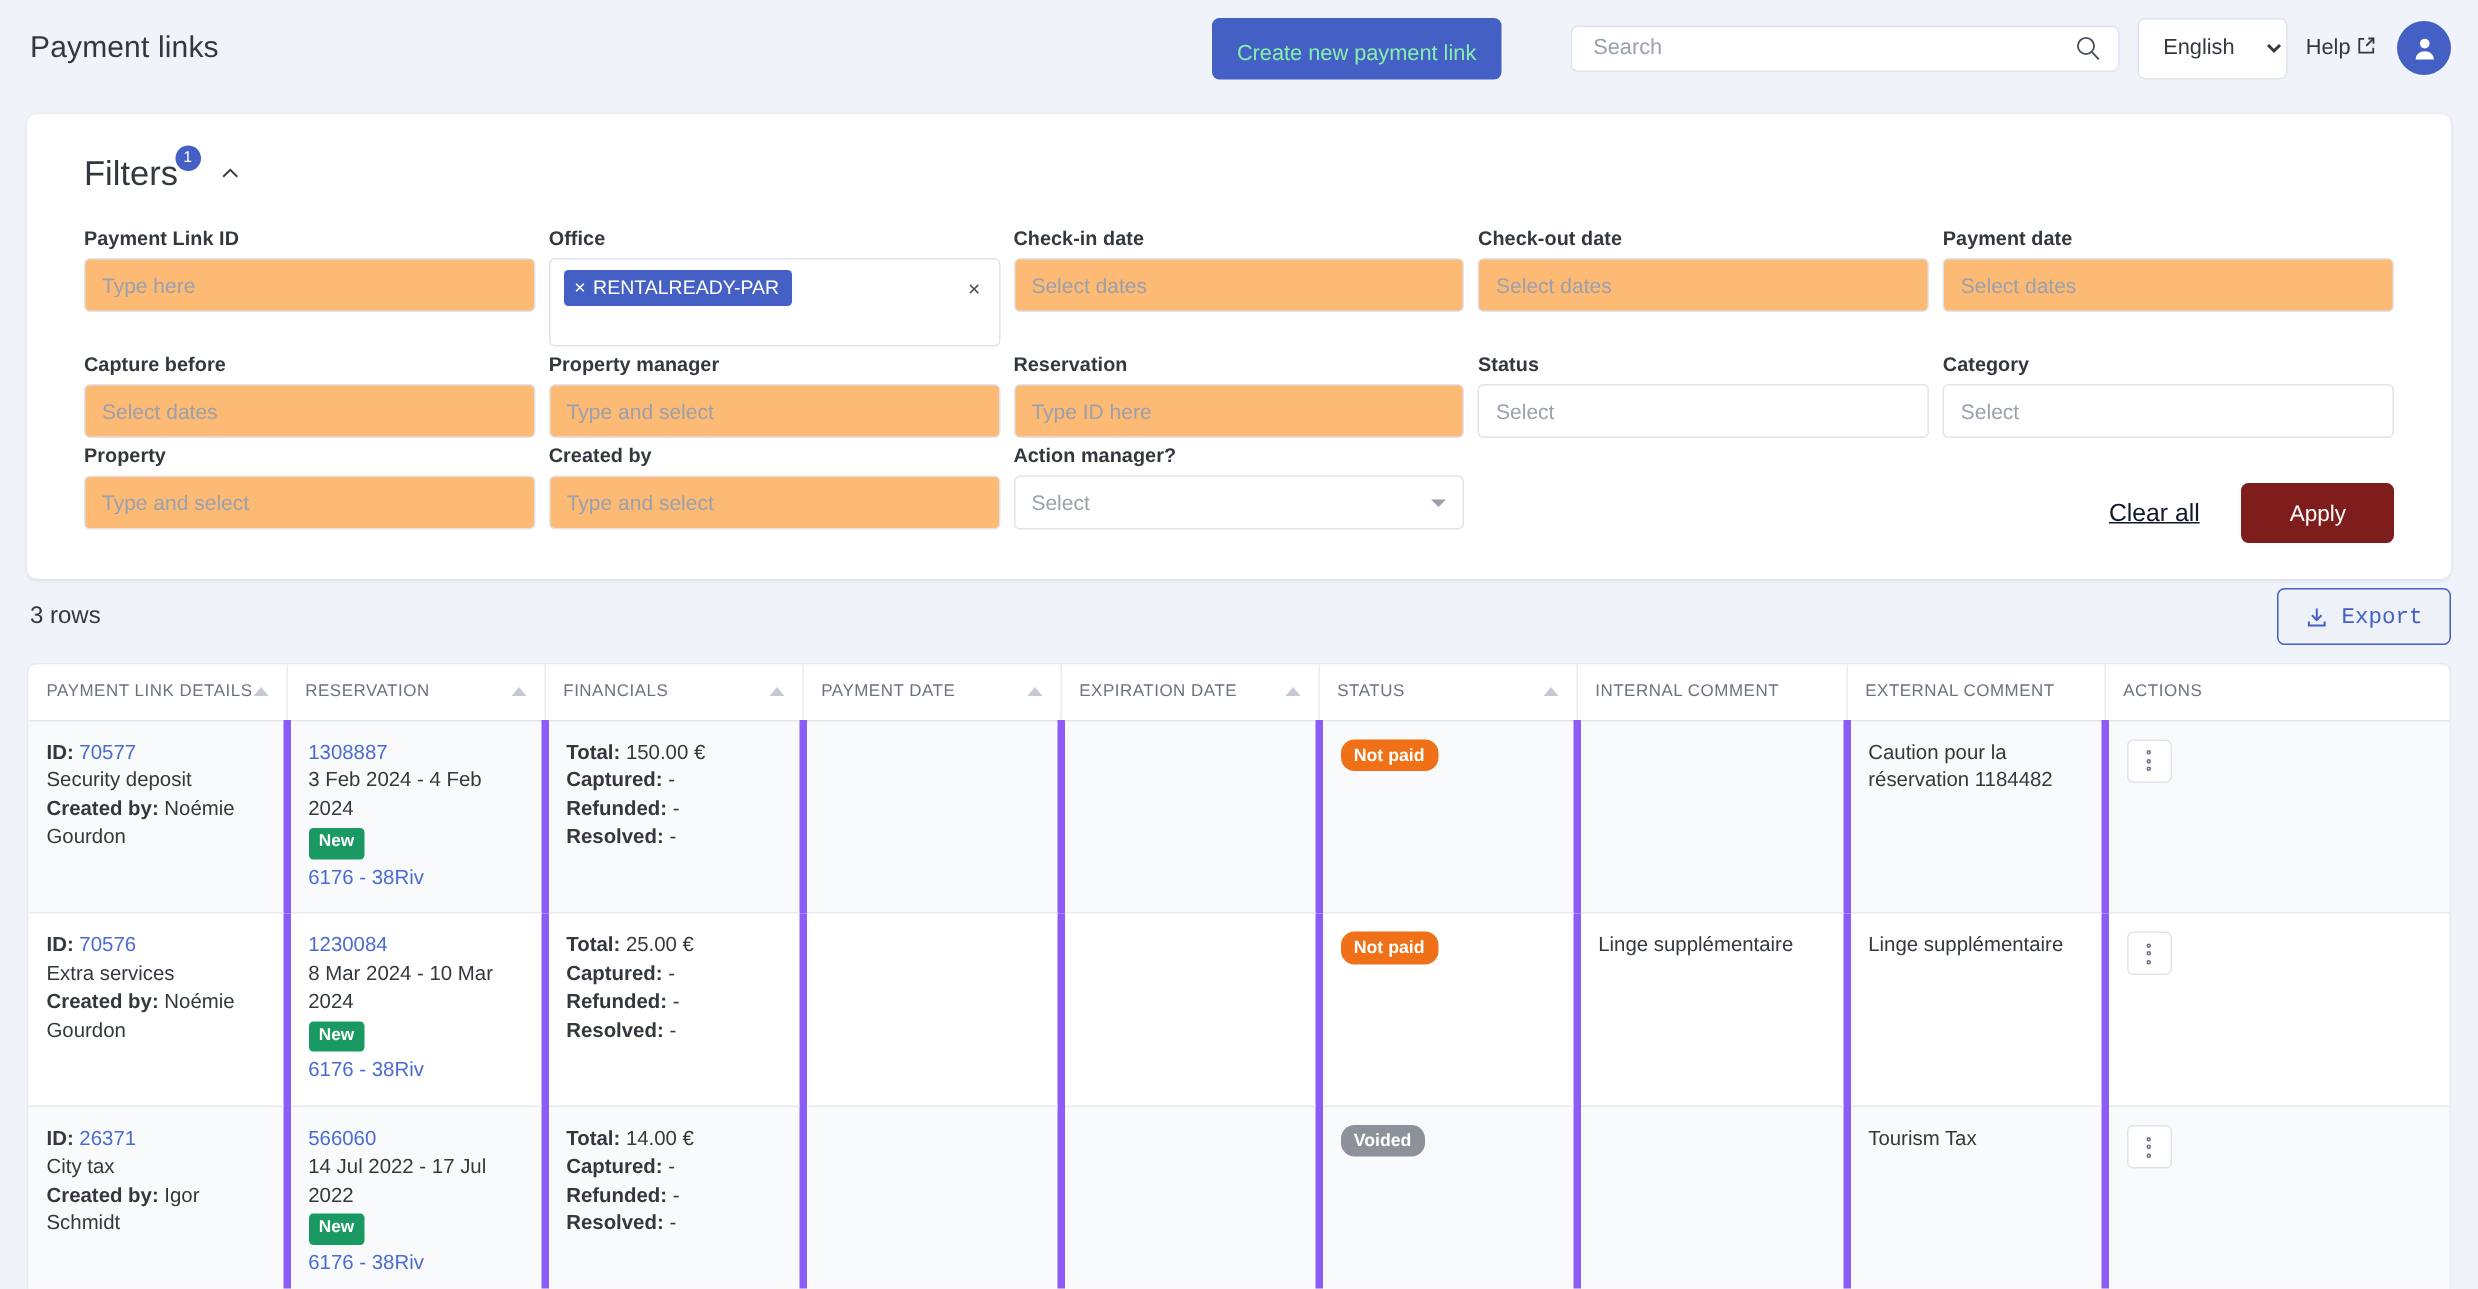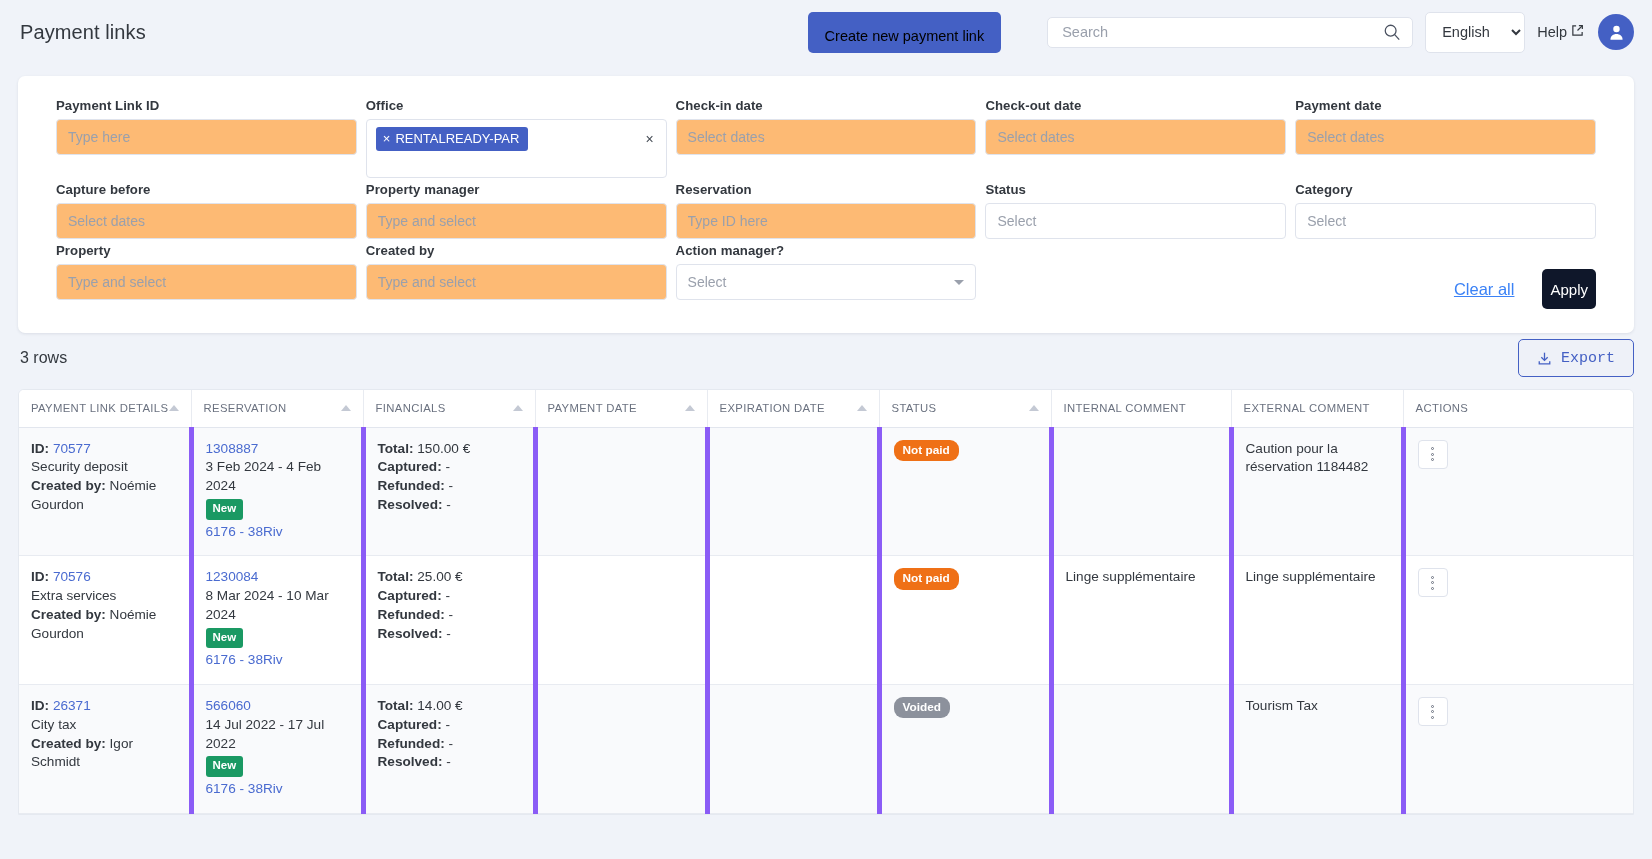--- a/index.html
+++ b/index.html
@@ -25,21 +25,21 @@
     letter-spacing: .1px;
   }
   .topbar-right {
     margin-left: auto;
     display: flex;
     align-items: center;
     gap: 12px;
   }
   .btn-primary {
     background: #4460c4;
-    color: #000000;
+    color: #86efac;
     border: none;
     border-radius: 5px;
     height: 41px;
     padding: 16px 17px;
     font-size: 14.5px;
     font-family: inherit;
     cursor: pointer;
     white-space: nowrap;
   }
   .search-wrap {
@@ -219,32 +219,32 @@
 
   .filters-actions {
     grid-column: 4 / span 2;
     display: flex;
     align-items: center;
     justify-content: flex-end;
     gap: 28px;
     padding-top: 26px;
   }
   .clear-all {
-    color: #3b82f6;
+    color: #0f172a;
     font-size: 16.5px;
     text-decoration: underline;
     cursor: pointer;
   }
   .apply-btn {
-    background: #0f172a;
+    background: #7f1d1d;
     color: #fff;
     border: none;
     border-radius: 5px;
     height: 40px;
-    padding: 0 8px;
+    padding: 0 32px;
     font-size: 15px;
     font-family: inherit;
     cursor: pointer;
   }
 
   
   .table-toolbar {
     display: flex;
     align-items: center;
     padding: 6px 18px 12px 20px;
@@ -376,20 +376,29 @@
     <div class="avatar">
       <svg width="19" height="19" viewBox="0 0 20 20" fill="#fff">
         <circle cx="10" cy="6.4" r="3.4"></circle>
         <path d="M3.6 17.5c0-3.6 2.9-5.8 6.4-5.8s6.4 2.2 6.4 5.8z"></path>
       </svg>
     </div>
   </div>
 </div>
 
 <div class="filters-card">
+  <div class="filters-head">
+    <div class="filters-title">
+      <span>Filters</span>
+      <span class="filters-badge">1</span>
+    </div>
+    <svg class="chevron-up" viewBox="0 0 16 16" fill="none" stroke="#33383f" stroke-width="1.3">
+      <polyline points="3,10.5 8,5.5 13,10.5"></polyline>
+    </svg>
+  </div>
 
   <div class="filter-grid">
 
     <div class="fgroup">
       <label class="flabel">Payment Link ID</label>
       <input class="finput" placeholder="Type here" style="">
     </div>
     <div class="fgroup">
       <label class="flabel">Office</label>
       <div class="token-box">

